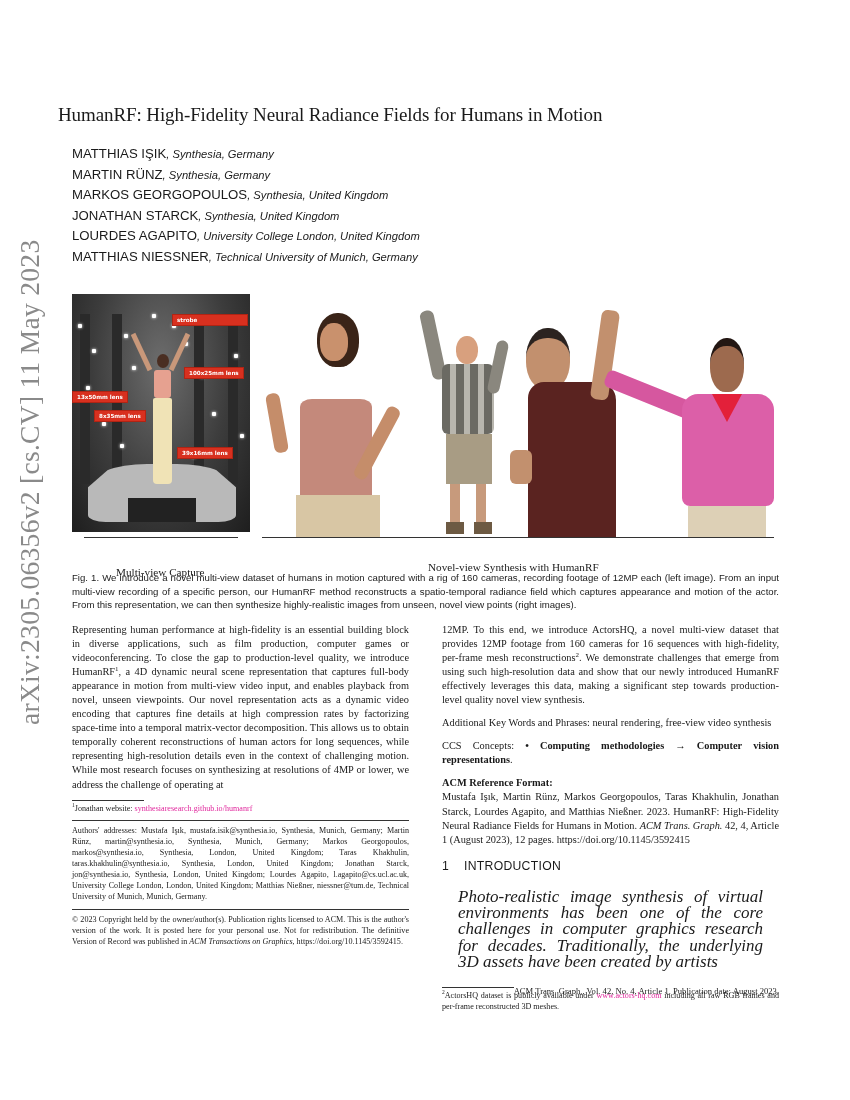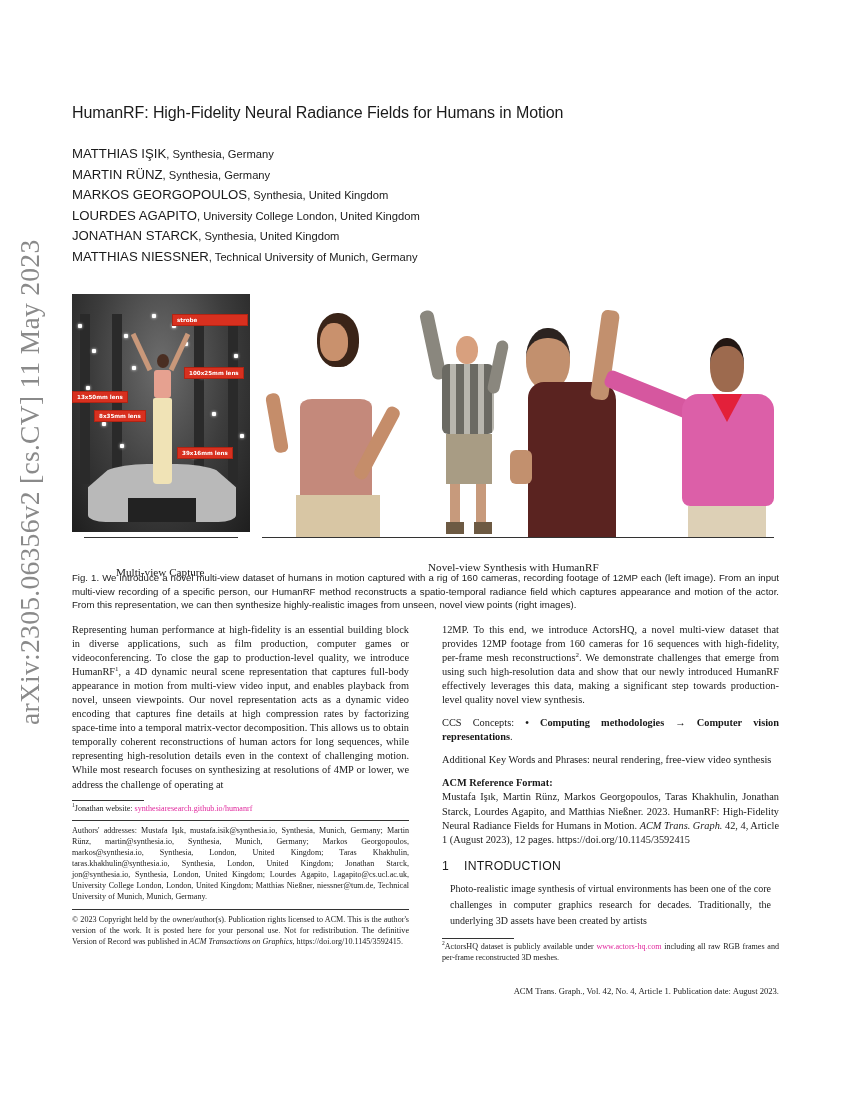--- a/index.html
+++ b/index.html
@@ -6,27 +6,27 @@
   body { width:850px; height:1100px; position:relative; overflow:hidden; color:#1a1a1a; }
 
   .arxiv-stamp {
     position:absolute; left:14px; top:725px; width:460px;
     transform: rotate(-90deg); transform-origin: left top;
     font-family: "Liberation Serif", serif; font-size:27.5px; color:#8a8a8a;
     white-space:nowrap; letter-spacing:0.3px;
   }
 
   .title {
-    position:absolute; left:72px; top:104px; width:720px;
-    font-family: Liberation Sans, sans-serif; font-size:16px; color:#1a1a1a;
+    position:absolute; left:58px; top:104px; width:720px;
+    font-family: Liberation Serif, serif; font-size:19px; color:#1a1a1a;
     letter-spacing:-0.1px; white-space:nowrap;
   }
   .authors { position:absolute; left:72px; top:144px; font-family:"Liberation Sans", sans-serif; }
   .author { font-size:13.2px; line-height:19.6px; white-space:nowrap; color:#1a1a1a; }
-  .author .affil { font-size:11.2px; }
+  .author .affil { font-size:11.2px;font-style:italic; }
 
   
   .fig-left {
     position:absolute; left:72px; top:294px; width:178px; height:238px;
     background: radial-gradient(ellipse at 50% 30%, #6d6d6d 0%, #3c3c3c 55%, #1e1e1e 100%);
     overflow:hidden;
   }
   .rig-floor {
     position:absolute; left:16px; top:170px; width:148px; height:58px;
     background:#b9b9b9; border-radius:40% 40% 12% 12%;
@@ -82,40 +82,40 @@
   .fn-rule { height:1px; background:#333; width:72px; margin:10px 0 3px 0; }
   .full-rule { height:1px; background:#333; width:337px; margin:6px 0 5px 0; }
   .fn-text { font-size:8.1px; line-height:10.9px; text-align:justify; margin:0; }
   .fn-text sup { font-size:5.5px; line-height:0; }
 
   .para-gap { margin-top:9px; }
   .section-heading {
     font-family:"Liberation Sans", sans-serif; font-size:12.2px; letter-spacing:0.3px; margin:12px 0 4px 0; white-space:nowrap;
   }
   .section-heading .num { display:inline-block; width:22px; }
-  .intro-text { font-size:10px; line-height:16.4px; text-align:justify; margin:8px; }
+  .intro-text { font-size:17px; line-height:16.4px; text-align:justify; margin:16px;font-style:italic; }
 
   .running-footer {
     position:absolute; left:481px; top:986px; width:298px; text-align:right;
     font-family:"Liberation Serif", serif; font-size:8.6px; color:#1a1a1a; white-space:nowrap;
   }
 </style>
 </head>
 <body>
 
 <div class="arxiv-stamp">arXiv:2305.06356v2  [cs.CV]  11 May 2023</div>
 
 <div class="title">HumanRF: High-Fidelity Neural Radiance Fields for Humans in Motion</div>
 
 <div class="authors">
   <div class="author"><span>MATTHIAS IŞIK</span><span class="affil">, Synthesia, Germany</span></div>
   <div class="author"><span>MARTIN RÜNZ</span><span class="affil">, Synthesia, Germany</span></div>
   <div class="author"><span>MARKOS GEORGOPOULOS</span><span class="affil">, Synthesia, United Kingdom</span></div>
+  <div class="author"><span>JONATHAN STARCK</span><span class="affil">, Synthesia, United Kingdom</span></div>
   <div class="author"><span>LOURDES AGAPITO</span><span class="affil">, University College London, United Kingdom</span></div>
-  <div class="author"><span>JONATHAN STARCK</span><span class="affil">, Synthesia, United Kingdom</span></div>
   <div class="author"><span>MATTHIAS NIESSNER</span><span class="affil">, Technical University of Munich, Germany</span></div>
 </div>
 
 <div class="fig-left">
   <div class="pole" style="left:8px;"></div>
   <div class="pole" style="left:40px;"></div>
   <div class="pole" style="left:122px;"></div>
   <div class="pole" style="left:156px;"></div>
   <div class="dot" style="left:6px;top:30px"></div>
   <div class="dot" style="left:20px;top:55px"></div>
@@ -202,23 +202,23 @@
   <div class="full-rule"></div>
   <p class="fn-text">Authors' addresses: Mustafa Işık, mustafa.isik@synthesia.io, Synthesia, Munich, Germany; Martin Rünz, martin@synthesia.io, Synthesia, Munich, Germany; Markos Georgopoulos, markos@synthesia.io, Synthesia, London, United Kingdom; Taras Khakhulin, taras.khakhulin@synthesia.io, Synthesia, London, United Kingdom; Jonathan Starck, jon@synthesia.io, Synthesia, London, United Kingdom; Lourdes Agapito, l.agapito@cs.ucl.ac.uk, University College London, London, United Kingdom; Matthias Nießner, niessner@tum.de, Technical University of Munich, Munich, Germany.</p>
 
   <div class="full-rule"></div>
   <p class="fn-text"><span>© 2023 Copyright held by the owner/author(s). Publication rights licensed to ACM. This is the author's version of the work. It is posted here for your personal use. Not for redistribution. The definitive Version of Record was published in </span><span class="ital">ACM Transactions on Graphics</span><span>, https://doi.org/10.1145/3592415.</span></p>
 </div>
 
 <div class="col col-right">
   <p class="body-text"><span>12MP. To this end, we introduce ActorsHQ, a novel multi-view dataset that provides 12MP footage from 160 cameras for 16 sequences with high-fidelity, per-frame mesh reconstructions</span><sup>2</sup><span>. We demonstrate challenges that emerge from using such high-resolution data and show that our newly introduced HumanRF effectively leverages this data, making a significant step towards production-level quality novel view synthesis.</span></p>
 
+  <p class="body-text para-gap">Additional Key Words and Phrases: neural rendering, free-view video synthesis</p>
+
   <p class="body-text para-gap"><span>CCS Concepts: </span><span class="bold">• </span><span class="bold">Computing methodologies → Computer vision representations</span><span>.</span></p>
-
-  <p class="body-text para-gap">Additional Key Words and Phrases: neural rendering, free-view video synthesis</p>
 
   <p class="body-text para-gap bold">ACM Reference Format:</p>
   <p class="body-text"><span>Mustafa Işık, Martin Rünz, Markos Georgopoulos, Taras Khakhulin, Jonathan Starck, Lourdes Agapito, and Matthias Nießner. 2023. HumanRF: High-Fidelity Neural Radiance Fields for Humans in Motion. </span><span class="ital">ACM Trans. Graph.</span><span> 42, 4, Article 1 (August 2023), 12 pages. https://doi.org/10.1145/3592415</span></p>
 
   <div class="section-heading"><span class="num">1</span><span>INTRODUCTION</span></div>
   <p class="intro-text">Photo-realistic image synthesis of virtual environments has been one of the core challenges in computer graphics research for decades. Traditionally, the underlying 3D assets have been created by artists</p>
 
   <div class="fn-rule" style="margin-top:7px;"></div>
   <p class="fn-text"><sup>2</sup><span>ActorsHQ dataset is publicly available under </span><span class="pink">www.actors-hq.com</span><span> including all raw RGB frames and per-frame reconstructed 3D meshes.</span></p>
 </div>

